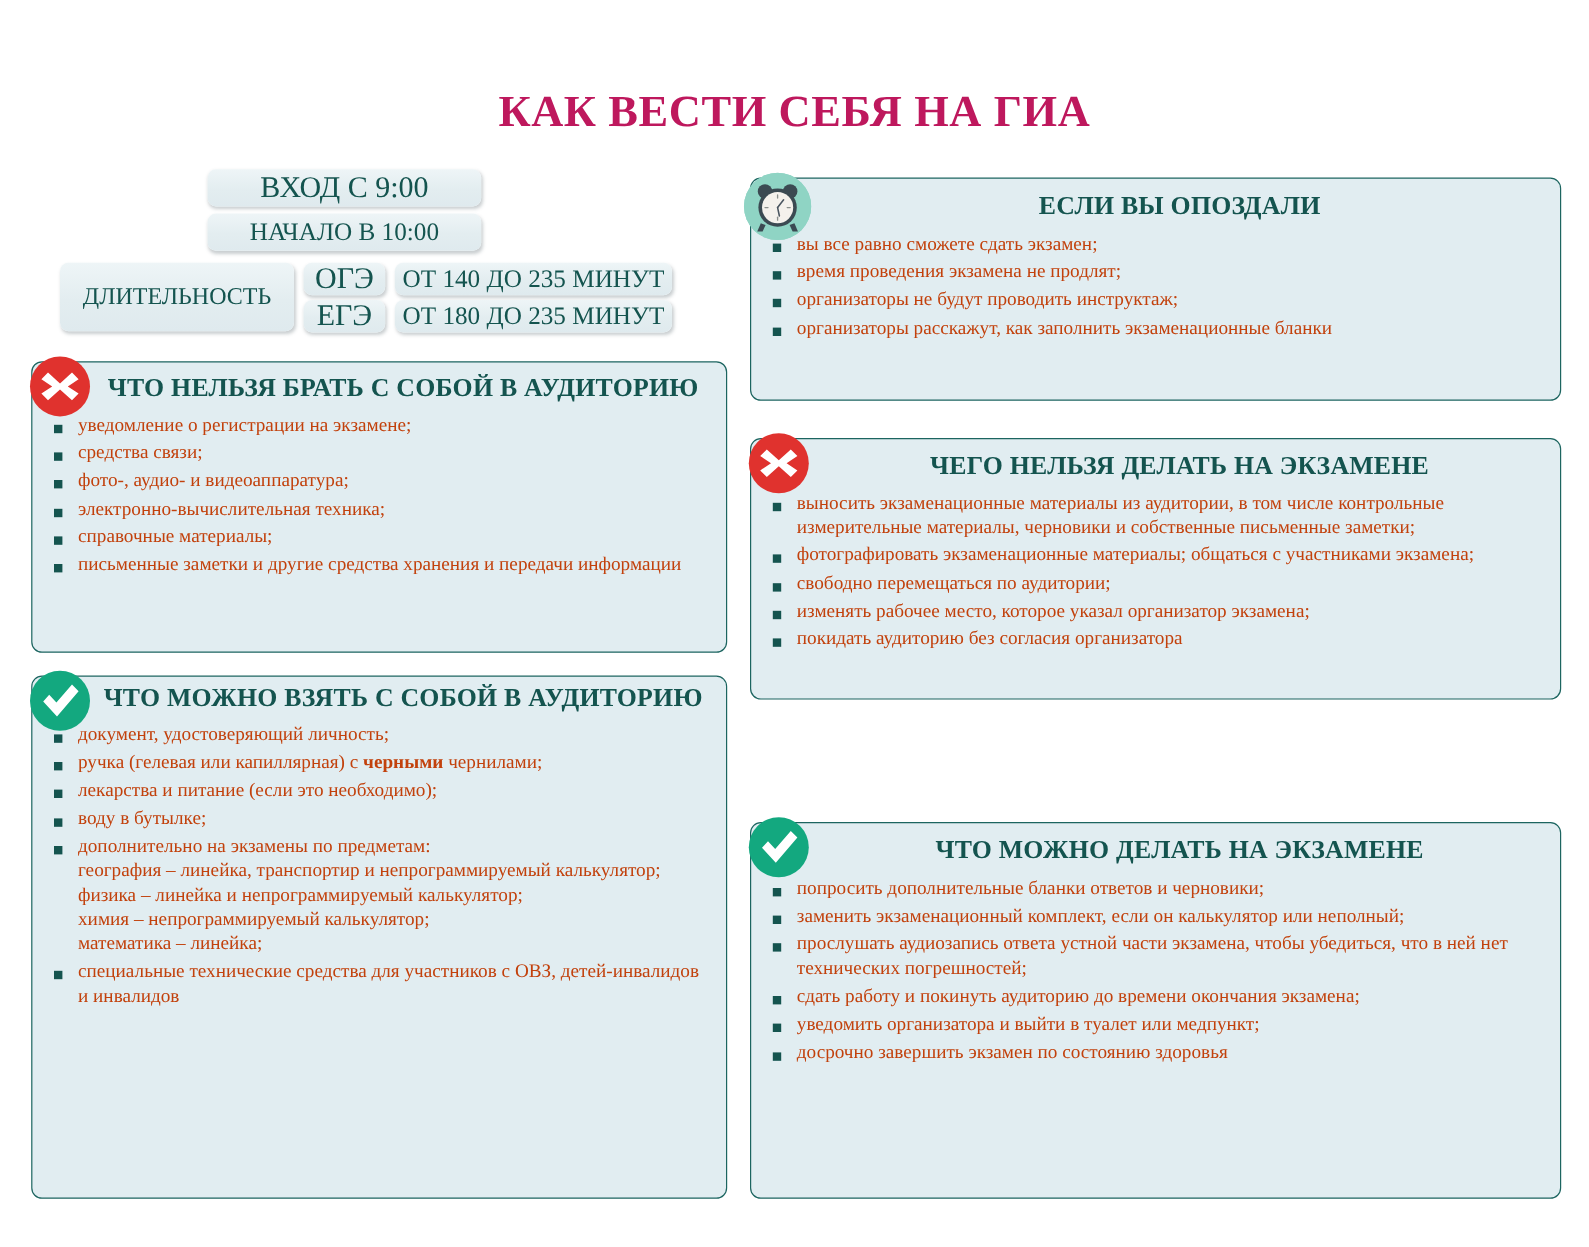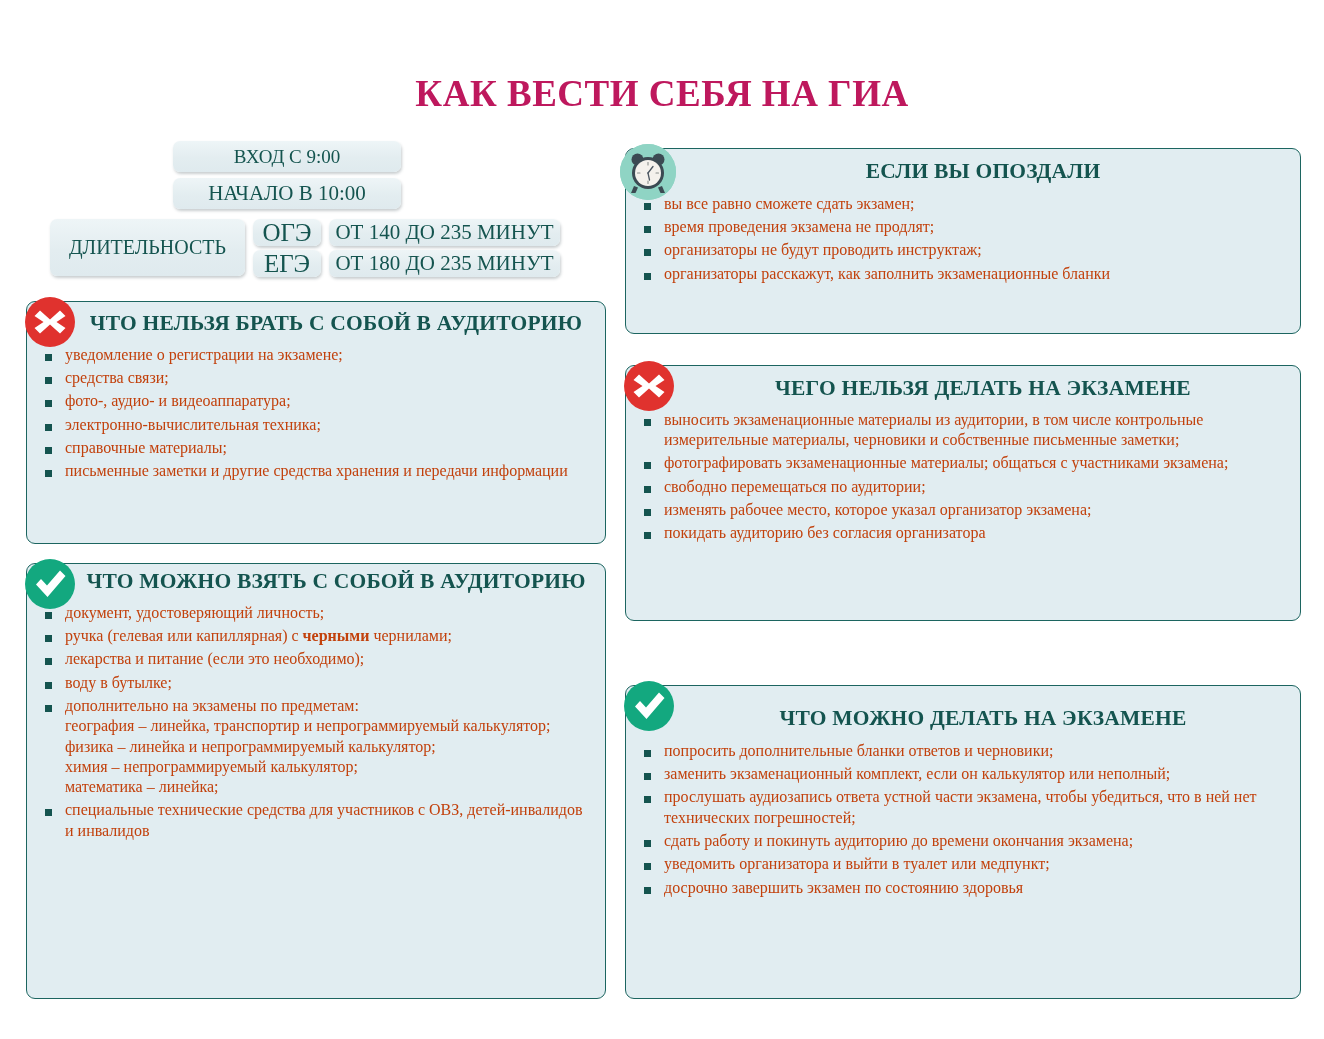--- a/index.html
+++ b/index.html
@@ -40,21 +40,21 @@
     align-items: center;
     justify-content: center;
     box-sizing: border-box;
     font-family: "Liberation Serif", "DejaVu Serif", serif;
   }
 
   #chip-entry {
     position: absolute;
     left: 173px; top: 141px;
     width: 228px; height: 31px;
-    font-size: 19px;
+    font-size: 25px;
   }
   #chip-start {
     position: absolute;
     left: 173px; top: 178px;
     width: 228px; height: 31px;
     font-size: 21px;
   }
   #chip-duration {
     position: absolute;
     left: 50px; top: 219px;
@@ -150,21 +150,21 @@
     background: #8fd4c4;
     z-index: 5;
   }
   .clock-badge svg { display: block; width: 56px; height: 56px; }
 
   
   #panel-forbidden-bring { left: 26px;  top: 301px; width: 580px; height: 243px; }
   #panel-allowed-bring   { left: 26px;  top: 563px; width: 580px; height: 436px; }
   
   #panel-late            { left: 625px; top: 148px; width: 676px; height: 186px; }
-  #panel-forbidden-do    { left: 625px; top: 365px; width: 676px; height: 256px; }
+  #panel-forbidden-do    { left: 625px; top: 365px; width: 676px; height: 218px; }
   #panel-allowed-do      { left: 625px; top: 685px; width: 676px; height: 314px; }
 
   .panel .inner { padding: 0 14px; }
 </style>
 </head>
 <body>
 
 <div class="page-title">КАК ВЕСТИ СЕБЯ НА ГИА</div>
 
 <div class="chip" id="chip-entry">ВХОД С 9:00</div>
@@ -270,21 +270,21 @@
 </div>
 
 <span class="badge" style="left:623px; top:680px;">
   <svg viewBox="0 0 52 52" xmlns="http://www.w3.org/2000/svg">
     <circle cx="26" cy="26" r="25" fill="#13a87f"></circle>
     <path d="M12 26.5 L17 21 L23 27.5 L36 12.5 L41.5 18 L23.5 39 Z" fill="#ffffff"></path>
   </svg>
 </span>
 <div class="panel" id="panel-allowed-do">
   <div class="inner">
-    <div class="panel-title offset-left" style="margin-top:21px;">ЧТО МОЖНО ДЕЛАТЬ НА ЭКЗАМЕНЕ</div>
+    <div class="panel-title offset-left" style="margin-top:11px;">ЧТО МОЖНО ДЕЛАТЬ НА ЭКЗАМЕНЕ</div>
     <ul class="bullets" style="margin-top:10px;">
       <li>попросить дополнительные бланки ответов и черновики;</li>
       <li>заменить экзаменационный комплект, если он калькулятор или неполный;</li>
       <li>прослушать аудиозапись ответа устной части экзамена, чтобы убедиться, что в ней нет технических погрешностей;</li>
       <li>сдать работу и покинуть аудиторию до времени окончания экзамена;</li>
       <li>уведомить организатора и выйти в туалет или медпункт;</li>
       <li>досрочно завершить экзамен по состоянию здоровья</li>
     </ul>
   </div>
 </div>

